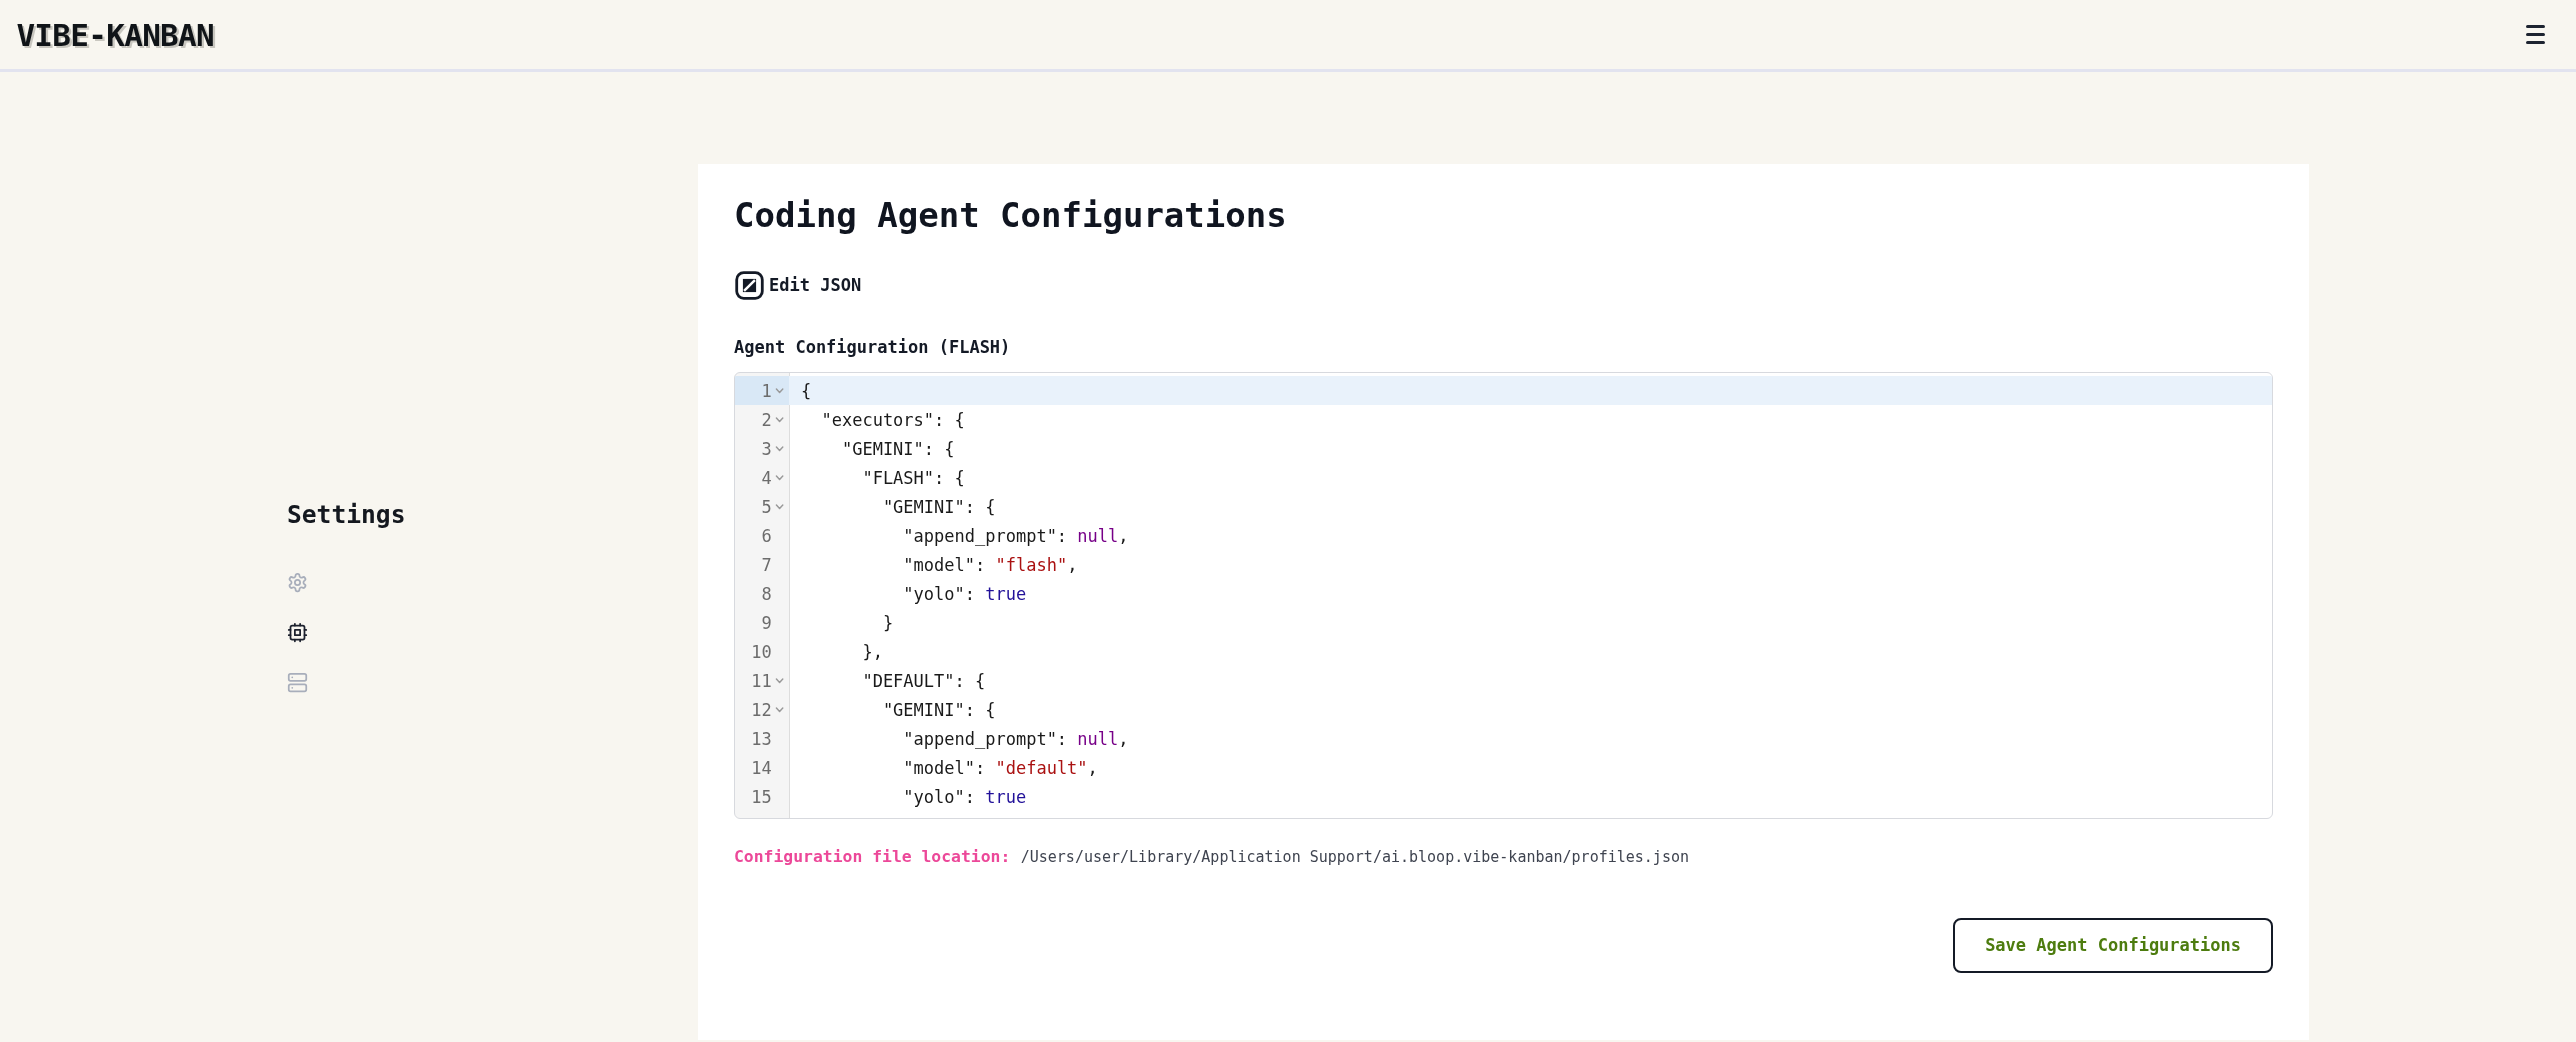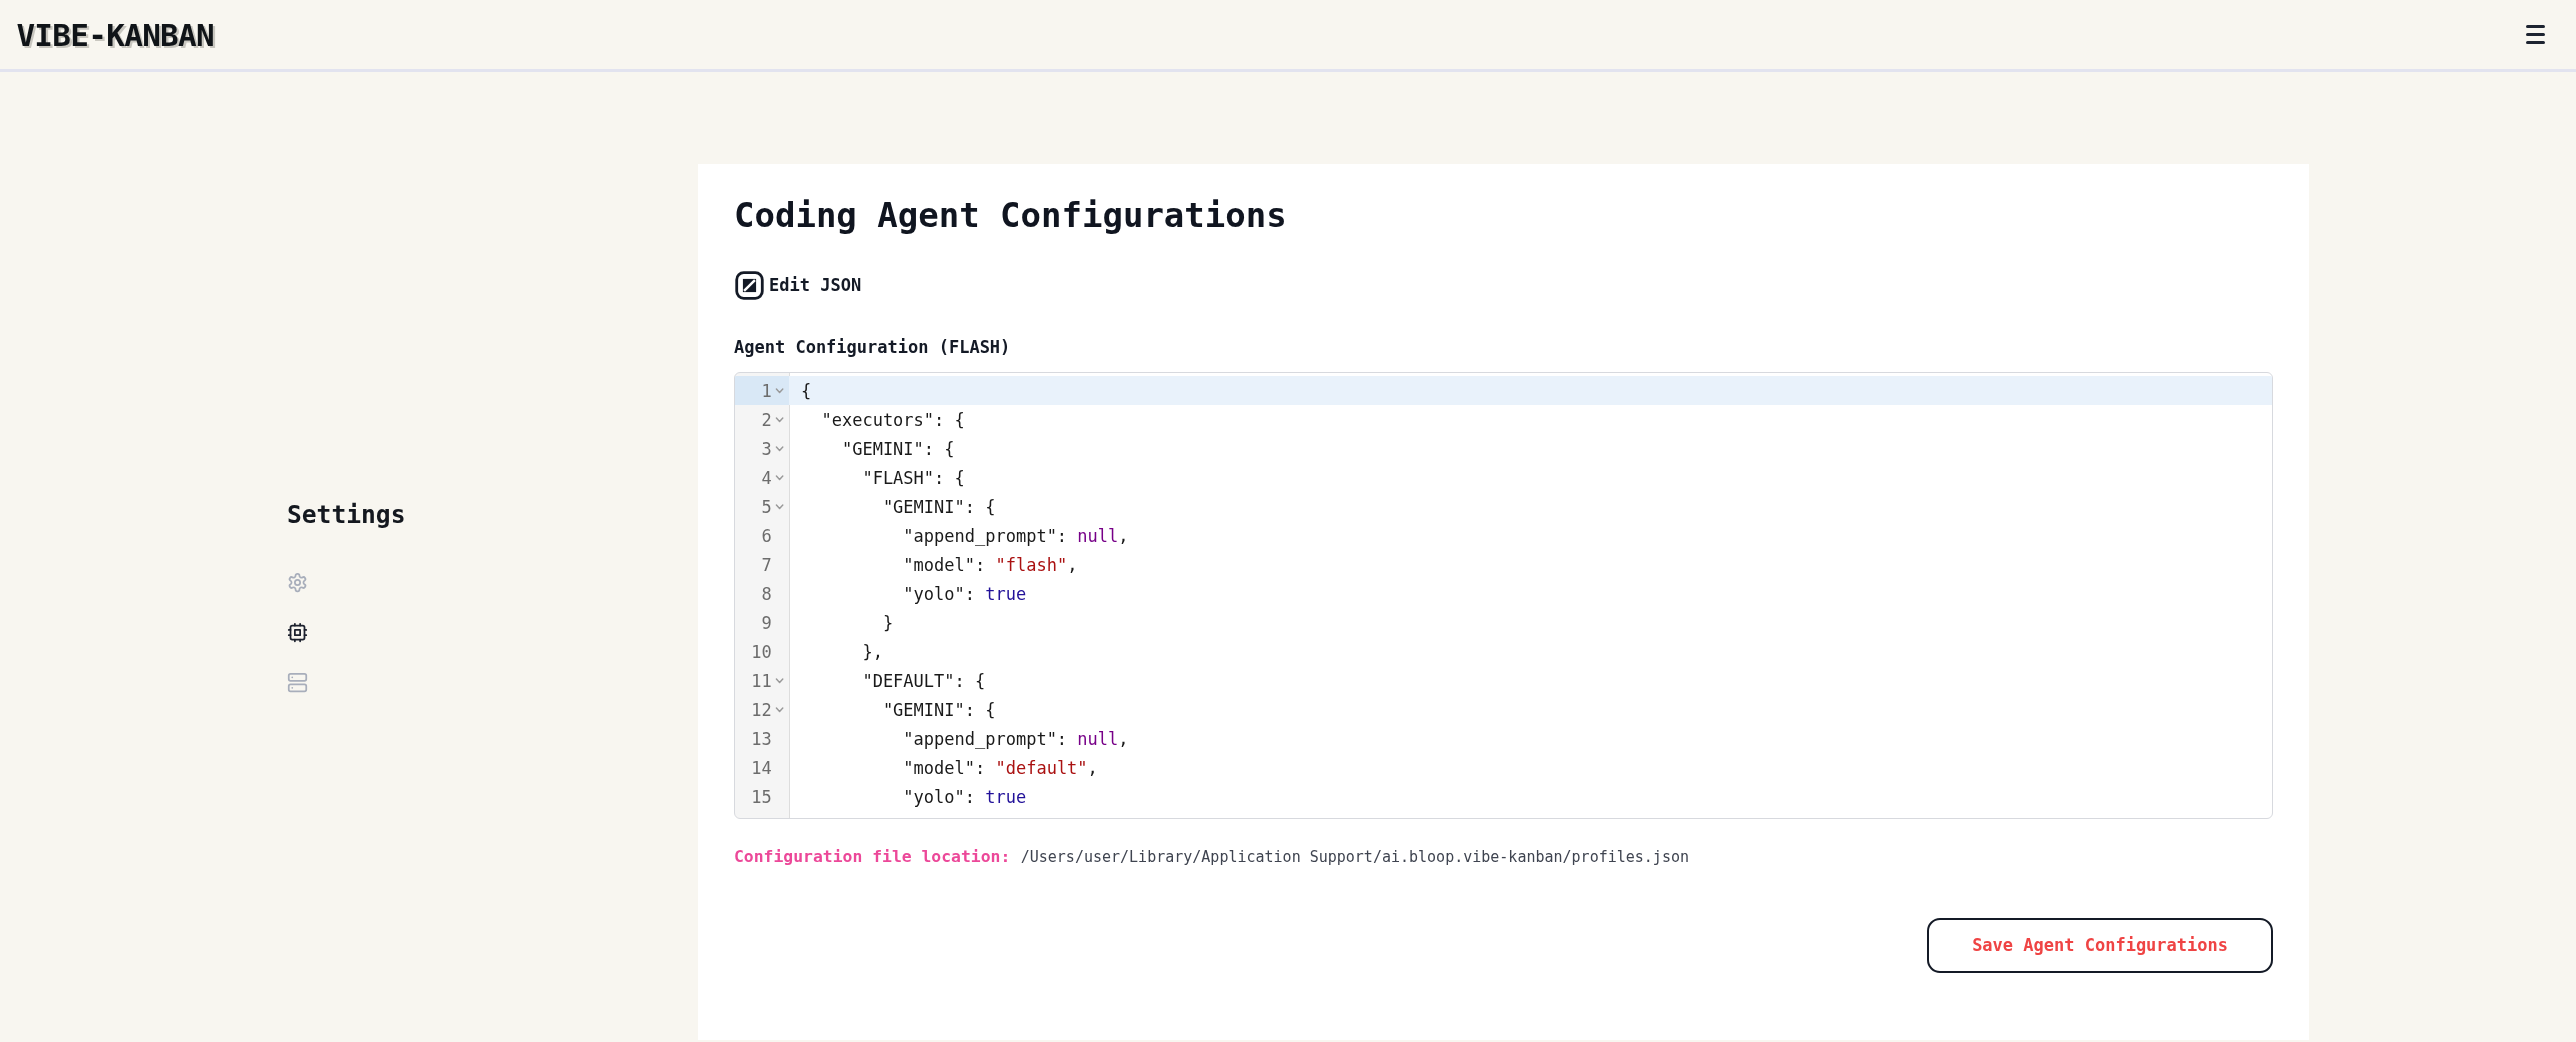--- a/index.html
+++ b/index.html
@@ -85,23 +85,23 @@
   .tok-bool { color: var(--tok_bool, #221199) !important; }
   .tok-str  { color: var(--tok_str, #aa1111) !important; }
 
   
   .file-loc { margin-top: 28px; display: flex; align-items: baseline; gap: 10.4px; }
   .loc-label { font-size: 16.4px; font-weight: 700; color: #ec4899; }
   .loc-path  { font-size: 15px; color: #3f4450; }
 
   .actions { margin-top: 52px; display: flex; justify-content: flex-end; }
   .save-btn {
-    height: 55px; padding: 0 43px; background: #ffffff;
-    border: 2.2px solid #141a26; border-radius: 13px; cursor: pointer;
-    font-family: inherit; font-size: 17px; font-weight: 700; color: #ef4444;
+    height: 55px; padding: 0 30px; background: #ffffff;
+    border: 2.2px solid #141a26; border-radius: 8px; cursor: pointer;
+    font-family: inherit; font-size: 17px; font-weight: 700; color: #4d7c0f;
   }
 </style>
 </head>
 <body>
 
 <header class="app-header">
   <div class="logo">VIBE-KANBAN</div>
   <button class="menu-btn">
     <span class="hamburger">
         <span></span>

